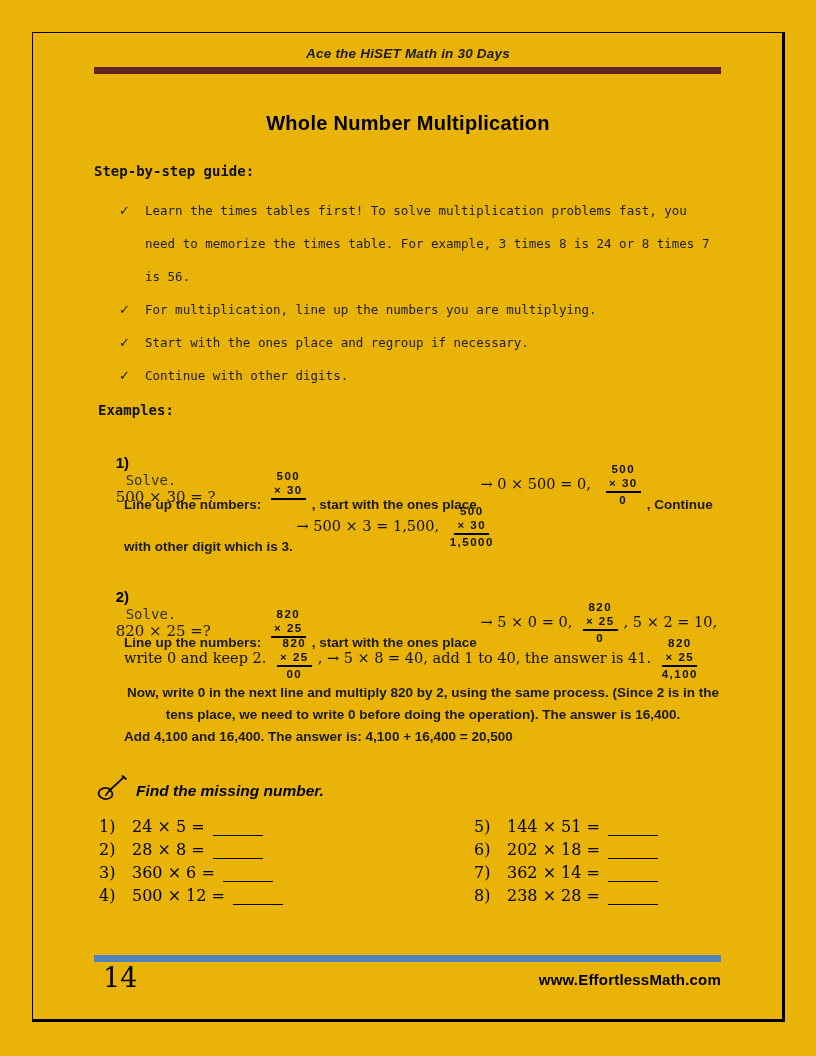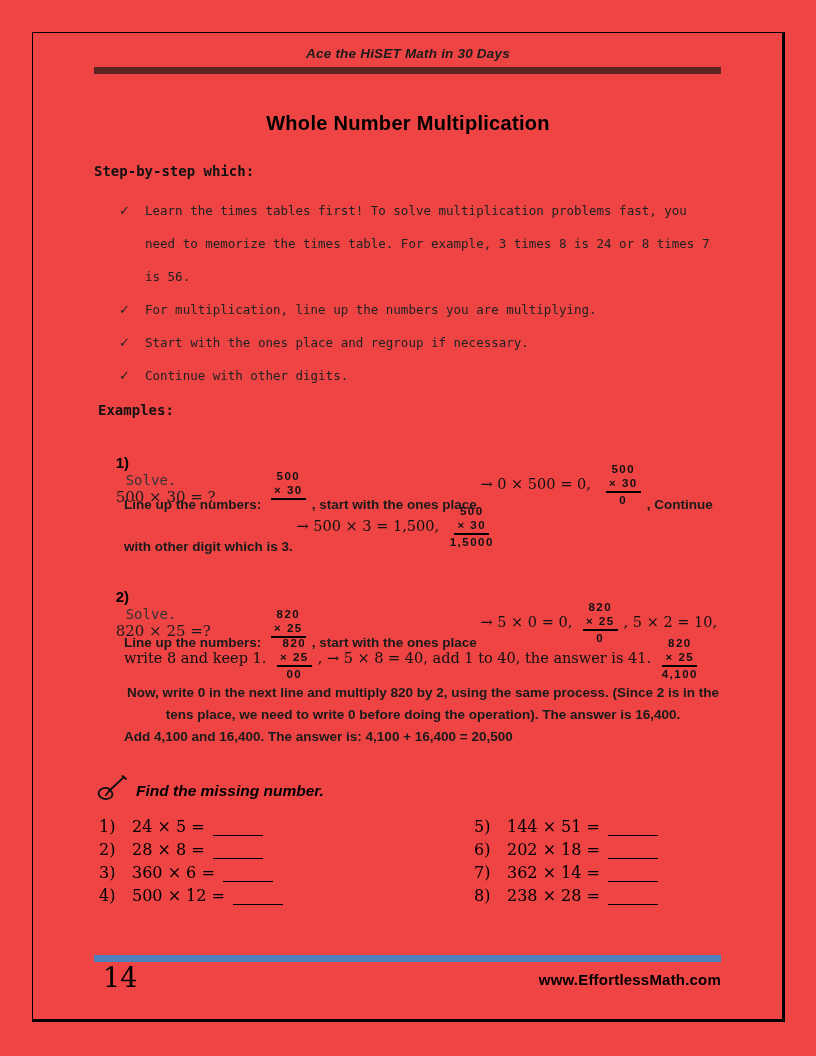--- a/index.html
+++ b/index.html
@@ -1,18 +1,18 @@
 <!DOCTYPE html>
 <html style="--maroon: #5E2423; --blue: #4F81BD; --text: #1b1b1b;"><head>
 <meta charset="utf-8">
 <style>
   * { margin:0; padding:0; box-sizing:border-box; }
   html,body { background:#ffffff; }
   .page {
-    position:relative; width:816px; height:1056px; background:#ef4444;
+    position:relative; width:816px; height:1056px; background:#eab308;
     font-family:"Liberation Sans", sans-serif; color:var(--text,#1b1b1b);
     overflow:hidden;
   }
   .frame {
     position:absolute; left:32px; top:32px; width:753px; height:990px;
     border:1px solid #000; border-right-width:3px; border-bottom-width:3px;
   }
   .header-title {
     position:absolute; top:46px; left:0; width:100%; text-align:center;
     font-size:13.5px; font-weight:bold; font-style:italic; letter-spacing:0.2px;
@@ -99,21 +99,21 @@
 </head>
 <body>
 
 <div class="page">
   <div class="frame"></div>
 
   <div class="header-title">Ace the HiSET Math in 30 Days</div>
   <div class="rule-top"></div>
   <div class="page-title">Whole Number Multiplication</div>
 
-  <div class="guide-heading hand">Step-by-step which:</div>
+  <div class="guide-heading hand">Step-by-step guide:</div>
   <div class="guide-list hand">
     <div class="guide-item">
       <span class="check">✓</span>
       <span class="gtext">Learn the times tables first! To solve multiplication problems fast, you need to memorize the times table. For example, 3 times 8 is 24 or 8 times 7 is 56.</span>
     </div>
     <div class="guide-item">
       <span class="check">✓</span>
       <span class="gtext">For multiplication, line up the numbers you are multiplying.</span>
     </div>
     <div class="guide-item">
@@ -135,21 +135,21 @@
   </div>
   <div class="ex-line" id="ex1-line1"><span class="t">Line up the numbers: </span><span class="stack"><span class="top">500</span><span class="mid">× 30</span></span><span class="t">, start with the ones place </span><span class="m">→ 0 × 500 = 0,  </span><span class="stack"><span class="top">500</span><span class="mid">× 30</span><span class="bot">0</span></span><span class="t">, Continue</span></div>
   <div class="ex-line" id="ex1-line2"><span class="t">with other digit which is 3. </span><span class="m">→ 500 × 3 = 1,500, </span><span class="stack"><span class="top">500</span><span class="mid">× 30</span><span class="bot">1,5000</span></span></div>
 
   <div class="ex-header" id="ex2-header">
     <span class="ex-num">2)</span>
     <span class="solve hand">Solve.</span>
     <span class="eq">820 × 25 =?</span>
   </div>
   <div class="ex-line" id="ex2-line1"><span class="t">Line up the numbers: </span><span class="stack"><span class="top">820</span><span class="mid">× 25</span></span><span class="t">, start with the ones place </span><span class="m">→ 5 × 0 = 0, </span><span class="stack"><span class="top">820</span><span class="mid">× 25</span><span class="bot">0</span></span><span class="m">, 5 × 2 = 10,</span></div>
-  <div class="ex-line" id="ex2-line2"><span class="m">write 8 and keep 1. </span><span class="stack"><span class="top">820</span><span class="mid">× 25</span><span class="bot">00</span></span><span class="m">, → 5 × 8 = 40, add 1 to 40, the answer is 41. </span><span class="stack"><span class="top">820</span><span class="mid">× 25</span><span class="bot">4,100</span></span></div>
+  <div class="ex-line" id="ex2-line2"><span class="m">write 0 and keep 2. </span><span class="stack"><span class="top">820</span><span class="mid">× 25</span><span class="bot">00</span></span><span class="m">, → 5 × 8 = 40, add 1 to 40, the answer is 41. </span><span class="stack"><span class="top">820</span><span class="mid">× 25</span><span class="bot">4,100</span></span></div>
   <div class="ex-para" id="ex2-para1">Now, write 0 in the next line and multiply 820 by 2, using the same process. (Since 2 is in the tens place, we need to write 0 before doing the operation). The answer is 16,400.</div>
   <div class="ex-para" id="ex2-para2">Add 4,100 and 16,400. The answer is: 4,100 + 16,400 = 20,500</div>
 
   <div class="write-icon">
     <svg width="32" height="27" viewBox="0 0 32 27" fill="none" stroke="#111" stroke-width="1.8" stroke-linecap="round" stroke-linejoin="round">
       <path d="M28 2 L13 16"></path>
       <path d="M26.5 1 L30 4"></path>
       <path d="M13 16 l-3.2 4.2"></path>
       <path d="M4 15 q-3 4 0.5 7 q4.5 3.5 9.5 1 q3.5-2 2-5.5 l-2.5-3.5 q-5-2.5-9.5 1z"></path>
     </svg>

